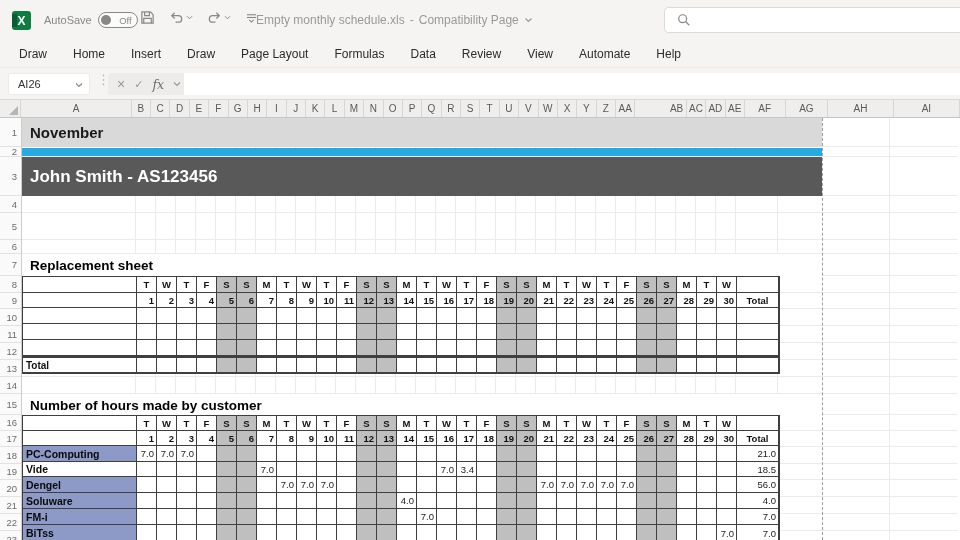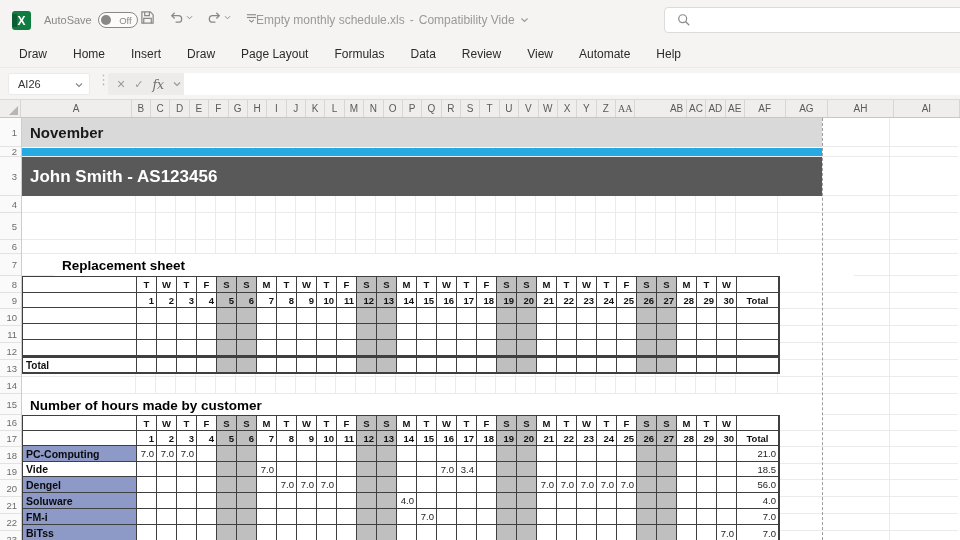--- a/index.html
+++ b/index.html
@@ -71,21 +71,21 @@
 
   .band{position:absolute;left:0;width:800px;overflow:hidden;white-space:nowrap;}
   .b-r1{top:0;height:29px;background:var(--row1_fill);font-size:15px;font-weight:bold;
         color:#1a1a1a;line-height:29px;padding-left:8px;}
   .b-r2{top:30px;height:8px;background:var(--accent_cyan);}
   .b-r3{top:39px;height:39px;background:var(--header_dark);color:#fff;font-size:17px;
         font-weight:bold;line-height:39px;padding-left:8px;}
   .b-r5{top:95px;height:27px;background:#fff;font-size:17px;font-weight:bold;color:#000;
         line-height:27px;padding-left:8px;}
   .b-r7{top:136px;height:22px;background:#fff;font-size:13.5px;font-weight:bold;color:#000;
-        line-height:24px;padding-left:8px;margin-left:32px;}
+        line-height:24px;padding-left:8px;}
   .b-r15{top:276px;height:21px;background:#fff;font-size:13.5px;font-weight:bold;color:#000;
          line-height:23px;padding-left:8px;}
 
   .xtable{position:absolute;left:0;display:grid;border:1px solid var(--table_border);background:#fff;}
   .t1{top:158px;}
   .t2{top:297px;}
   .c{border-right:1px solid var(--table_border);border-bottom:1px solid var(--table_border);
      display:flex;align-items:center;overflow:hidden;background:#fff;font-size:9.5px;color:#111;}
   .we{background:var(--weekend);}
   .center{justify-content:center;}
@@ -141,21 +141,21 @@
       </span>
       <svg width="13" height="11" viewBox="0 0 14 12" fill="none" stroke="#8a8886" stroke-width="1.2">
           <path d="M2 3 h10"></path>
           <path d="M2 6 h10"></path>
           <path d="M4.5 8.5 L7 11 L9.5 8.5"></path>
         </svg>
     </div>
     <div class="doc-title">
       <span>Empty monthly schedule.xls</span>
       <span>-</span>
-      <span>Compatibility Vide</span>
+      <span>Compatibility Page</span>
       <svg width="9" height="6" viewBox="0 0 8 6" fill="none" stroke="#9b9997" stroke-width="1.2">
           <path d="M1 1.5 L4 4.5 L7 1.5"></path>
         </svg>
     </div>
     <div class="searchbox">
       <svg width="14" height="14" viewBox="0 0 16 16" fill="none" stroke="#8a8886" stroke-width="1.4">
           <circle cx="6.5" cy="6.5" r="4.5"></circle>
           <path d="M10 10 L14 14"></path>
         </svg>
     </div>
@@ -215,21 +215,21 @@
       <div class="ch" style="width: 20px;">Q</div>
       <div class="ch" style="width: 20px;">R</div>
       <div class="ch" style="width: 20px;">S</div>
       <div class="ch" style="width: 20px;">T</div>
       <div class="ch" style="width: 20px;">U</div>
       <div class="ch" style="width: 20px;">V</div>
       <div class="ch" style="width: 20px;">W</div>
       <div class="ch" style="width: 20px;">X</div>
       <div class="ch" style="width: 20px;">Y</div>
       <div class="ch" style="width: 20px;">Z</div>
-      <div class="ch" style="width: 20px; font-family: Liberation Serif, serif;">AA</div>
+      <div class="ch" style="width: 20px;">AA</div>
       <div class="ch" style="width: 20px; margin-left: 32px;">AB</div>
       <div class="ch" style="width: 20px;">AC</div>
       <div class="ch" style="width: 20px;">AD</div>
       <div class="ch" style="width: 20px;">AE</div>
       <div class="ch" style="width: 42px;">AF</div>
       <div class="ch" style="width: 44px;">AG</div>
       <div class="ch" style="width: 68px;">AH</div>
       <div class="ch" style="width: 68px;">AI</div>
     </div>
 

